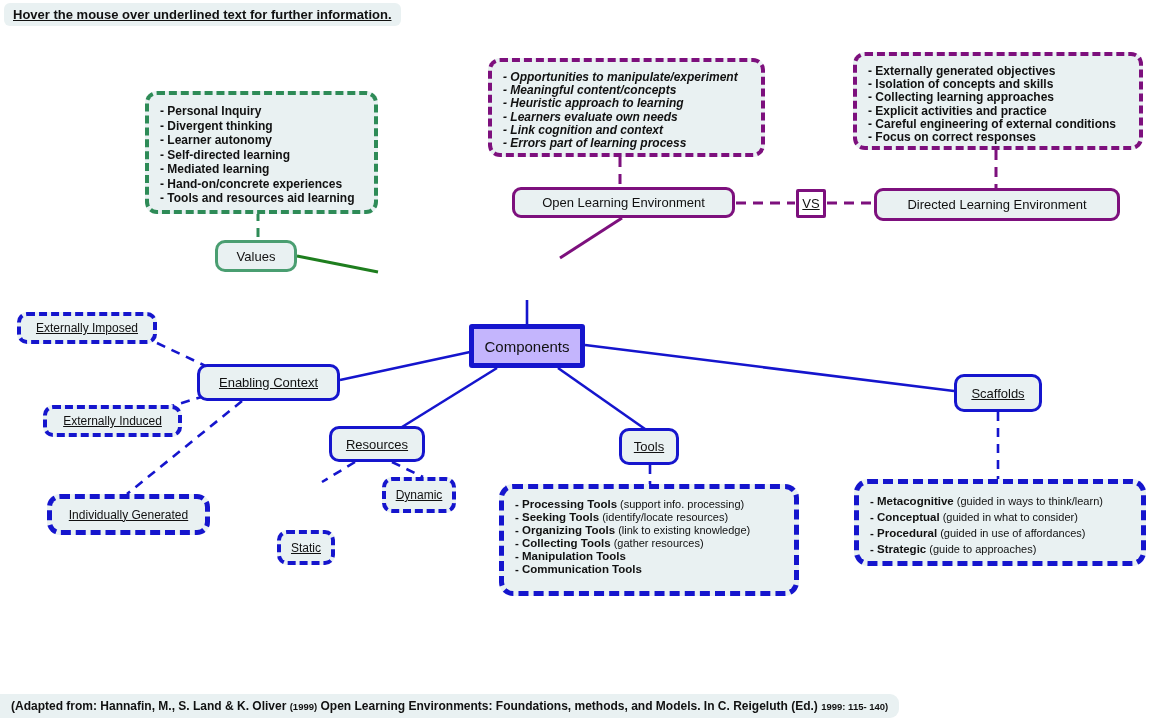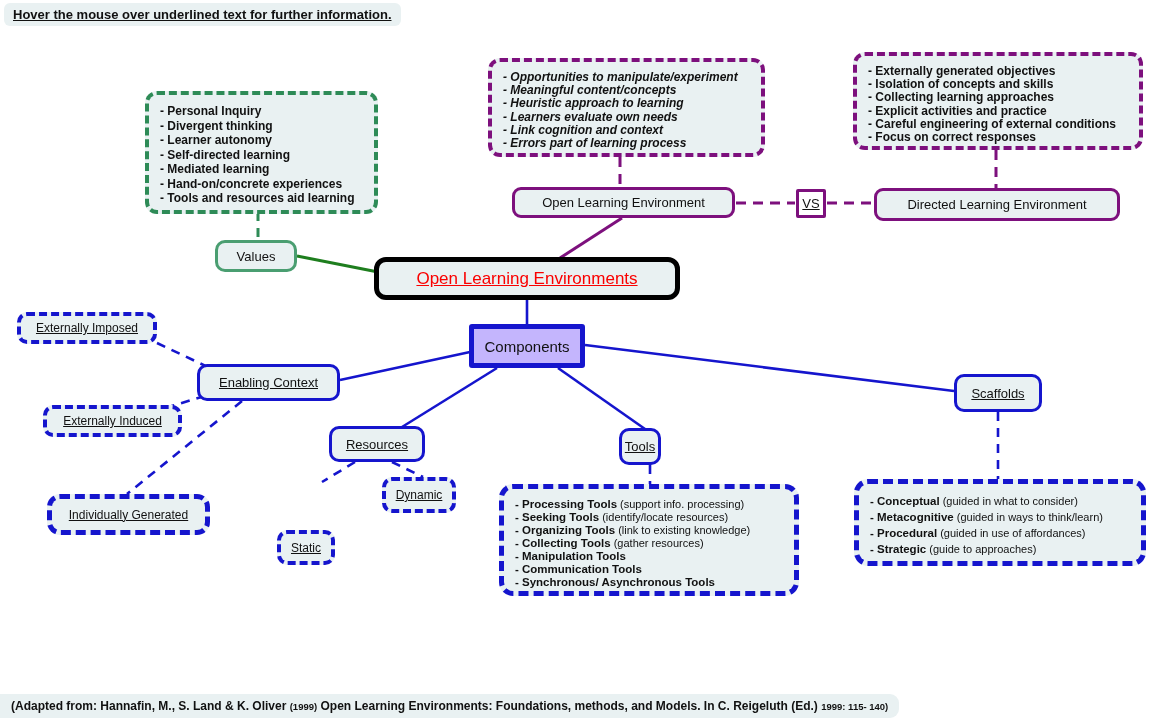--- a/index.html
+++ b/index.html
@@ -110,55 +110,53 @@
     </div>
 
   <div class="node purple-node" style="left:512px;top:187px;width:223px;height:31px;">Open Learning Environment</div>
 
   <div class="node vs-node u" style="left:796px;top:189px;width:30px;height:29px;">VS</div>
 
   <div class="node purple-node" style="left:874px;top:188px;width:246px;height:33px;">Directed Learning Environment</div>
 
   <div class="node green-node" style="left:215px;top:240px;width:82px;height:32px;">Values</div>
 
-  <div class="node main-node u" style="left:374px;top:257px;width:306px;height:43px;">Open Learning Environments</div>
 
   <div class="node comp-node" style="left:469px;top:324px;width:116px;height:44px;">Components</div>
 
   <div class="node blue-dash-node u" style="left:17px;top:312px;width:140px;height:32px;">Externally Imposed</div>
 
   <div class="node blue-node u" style="left:197px;top:364px;width:143px;height:37px;">Enabling Context</div>
 
   <div class="node blue-dash-node u" style="left:9px;top:405px;width:139px;height:32px;margin-left:34px;">Externally Induced</div>
 
   <div class="node blue-dash-node big u" style="left:47px;top:494px;width:163px;height:41px;">Individually Generated</div>
 
   <div class="node blue-node u" style="left:329px;top:426px;width:96px;height:36px;">Resources</div>
 
   <div class="node blue-dash-node u" style="left:277px;top:482px;width:58px;height:35px;margin-top:48px;">Static</div>
 
   <div class="node blue-dash-node u" style="left:382px;top:477px;width:74px;height:36px;">Dynamic</div>
 
-  <div class="node blue-node u" style="left:619px;top:428px;width:42px;height:37px;">Tools</div>
+  <div class="node blue-node u" style="left:619px;top:428px;width:60px;height:37px;">Tools</div>
 
   <div class="traits traits-blue" style="left:499px;top:484px;width:300px;height:112px;">
       <div class="li"><span class="n">- Processing Tools</span><span class="d"> (support info. processing)</span></div>
       <div class="li"><span class="n">- Seeking Tools</span><span class="d"> (identify/locate resources)</span></div>
       <div class="li"><span class="n">- Organizing Tools</span><span class="d"> (link to existing knowledge)</span></div>
       <div class="li"><span class="n">- Collecting Tools</span><span class="d"> (gather resources)</span></div>
       <div class="li"><span class="n">- Manipulation Tools</span></div>
       <div class="li"><span class="n">- Communication Tools</span></div>
-      <div class="li"><span class="n">- Synchronous/ Asynchronous Tools</span></div>
     </div>
 
   <div class="node blue-node u" style="left:954px;top:374px;width:88px;height:38px;">Scaffolds</div>
 
   <div class="traits traits-blue" style="left:854px;top:479px;width:292px;height:87px;line-height:16px;">
+      <div class="li"><span class="n">- Metacognitive</span><span class="d"> (guided in ways to think/learn)</span></div>
       <div class="li"><span class="n">- Conceptual</span><span class="d"> (guided in what to consider)</span></div>
-      <div class="li"><span class="n">- Metacognitive</span><span class="d"> (guided in ways to think/learn)</span></div>
       <div class="li"><span class="n">- Procedural</span><span class="d"> (guided in use of affordances)</span></div>
       <div class="li"><span class="n">- Strategic</span><span class="d"> (guide to approaches)</span></div>
     </div>
 
   <div class="citation">
     <span>(Adapted from: Hannafin, M., S. Land &amp; K. Oliver </span><span class="sm">(1999)</span><span> Open Learning Environments: Foundations, methods, and Models. In C. Reigeluth (Ed.) </span><span class="sm">1999: 115- 140)</span>
   </div>
 
 </div>
 

